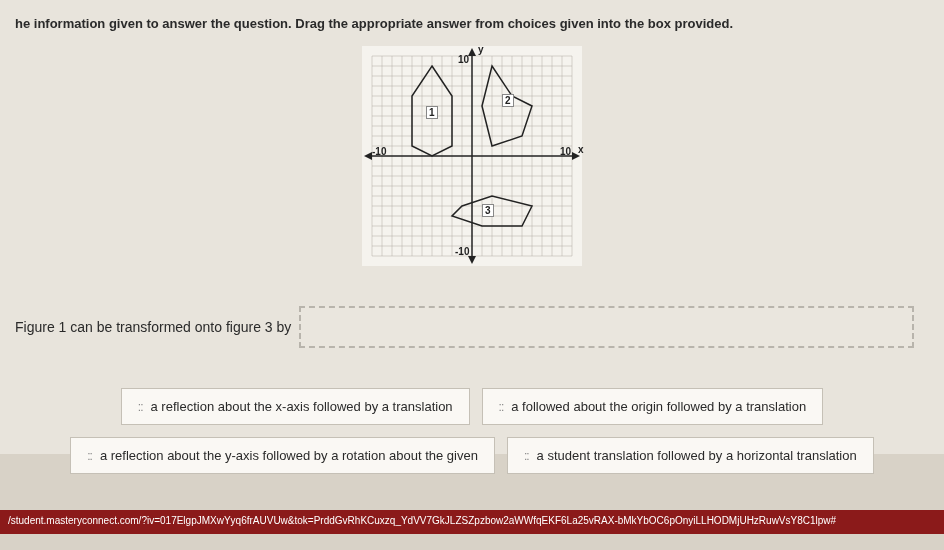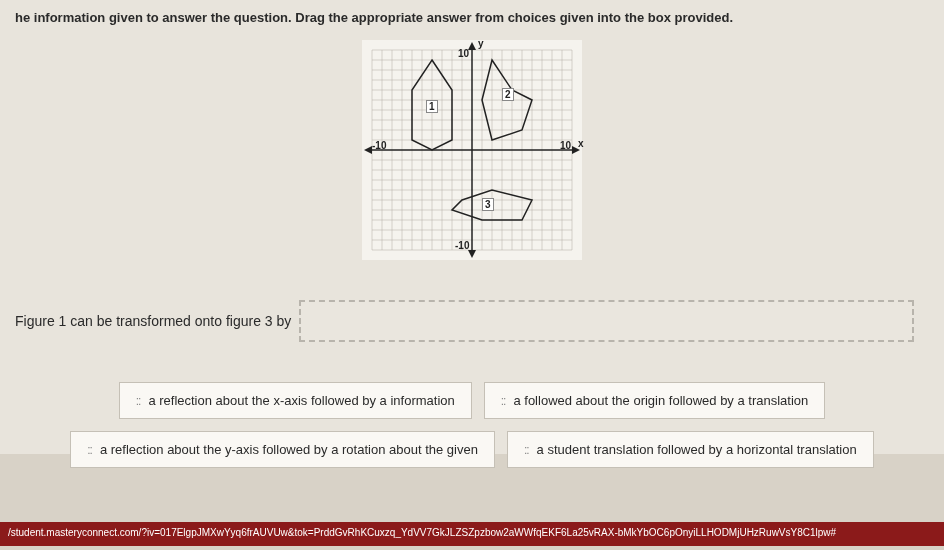--- a/index.html
+++ b/index.html
@@ -12,21 +12,21 @@
       background: #d8d2c7;
       width: 944px;
       height: 550px;
       overflow: hidden;
       position: relative;
     }
     .content-area {
       background: #e8e4dc;
       width: 100%;
       height: 454px;
-      padding: 10px 15px;
+      padding: 16px 15px;
       position: relative;
     }
     .instruction-text {
       font-size: 13px;
       font-weight: bold;
       color: #2a2a2a;
       margin-bottom: 15px;
     }
     .graph-container {
       display: flex;
@@ -74,21 +74,21 @@
       align-items: center;
       gap: 8px;
     }
     .drag-handle {
       color: #888;
       font-size: 12px;
       letter-spacing: -1px;
     }
     .url-bar {
       position: absolute;
-      bottom: 4px;
+      bottom: 16px;
       left: 0;
       right: 0;
       height: 24px;
       background: #8b1a1a;
       color: #fff;
       font-size: 10px;
       padding: 5px 8px;
       white-space: nowrap;
       overflow: hidden;
       margin-top: 36px;
@@ -180,21 +180,21 @@
   </div>
 
   <div class="question-row">
     <span class="question-text">Figure 1 can be transformed onto figure 3 by</span>
     <div class="drop-zone"></div>
   </div>
 
   <div class="choices-container">
     <div class="choice-item">
       <span class="drag-handle">::</span>
-      <span>a reflection about the x-axis followed by a information</span>
+      <span>a reflection about the x-axis followed by a translation</span>
     </div>
     <div class="choice-item">
       <span class="drag-handle">::</span>
       <span>a followed about the origin followed by a translation</span>
     </div>
     <div class="choice-item">
       <span class="drag-handle">::</span>
       <span>a reflection about the y-axis followed by a rotation about the given</span>
     </div>
     <div class="choice-item">

